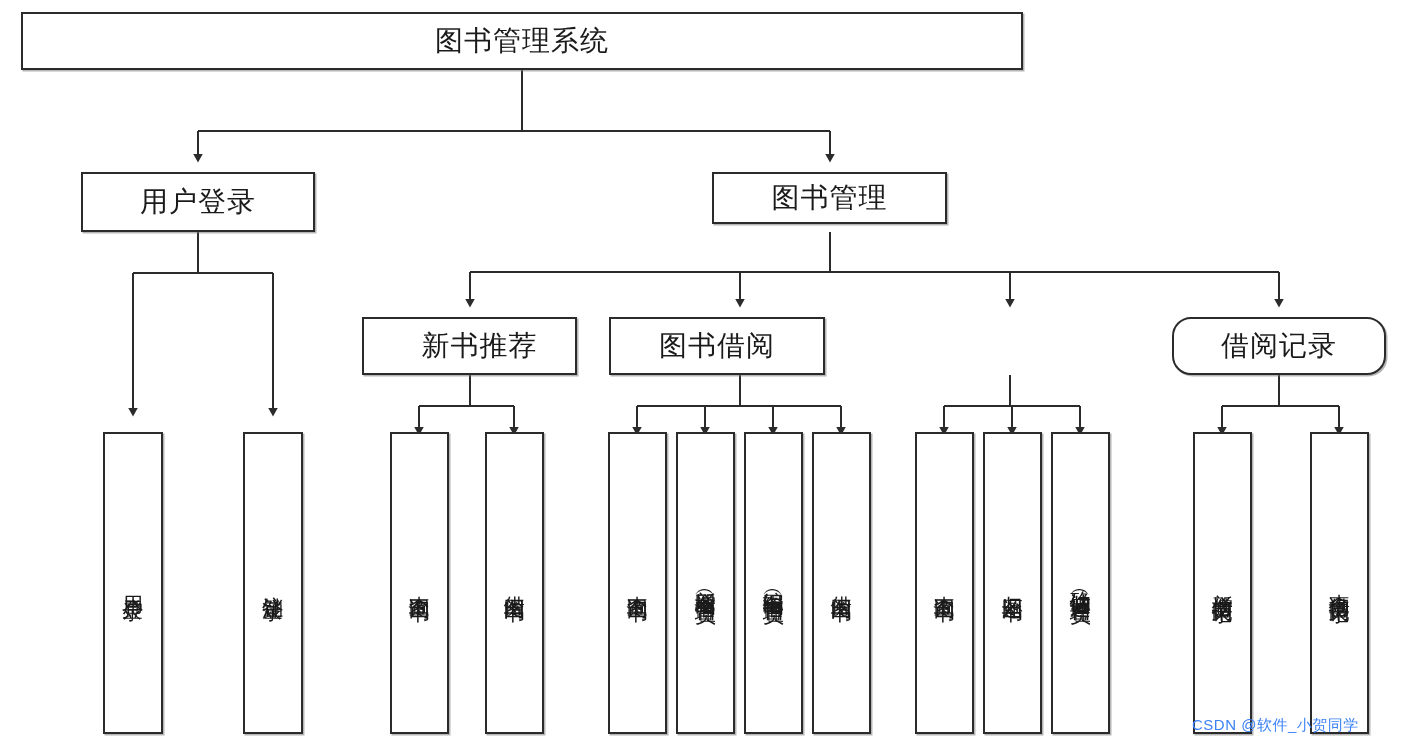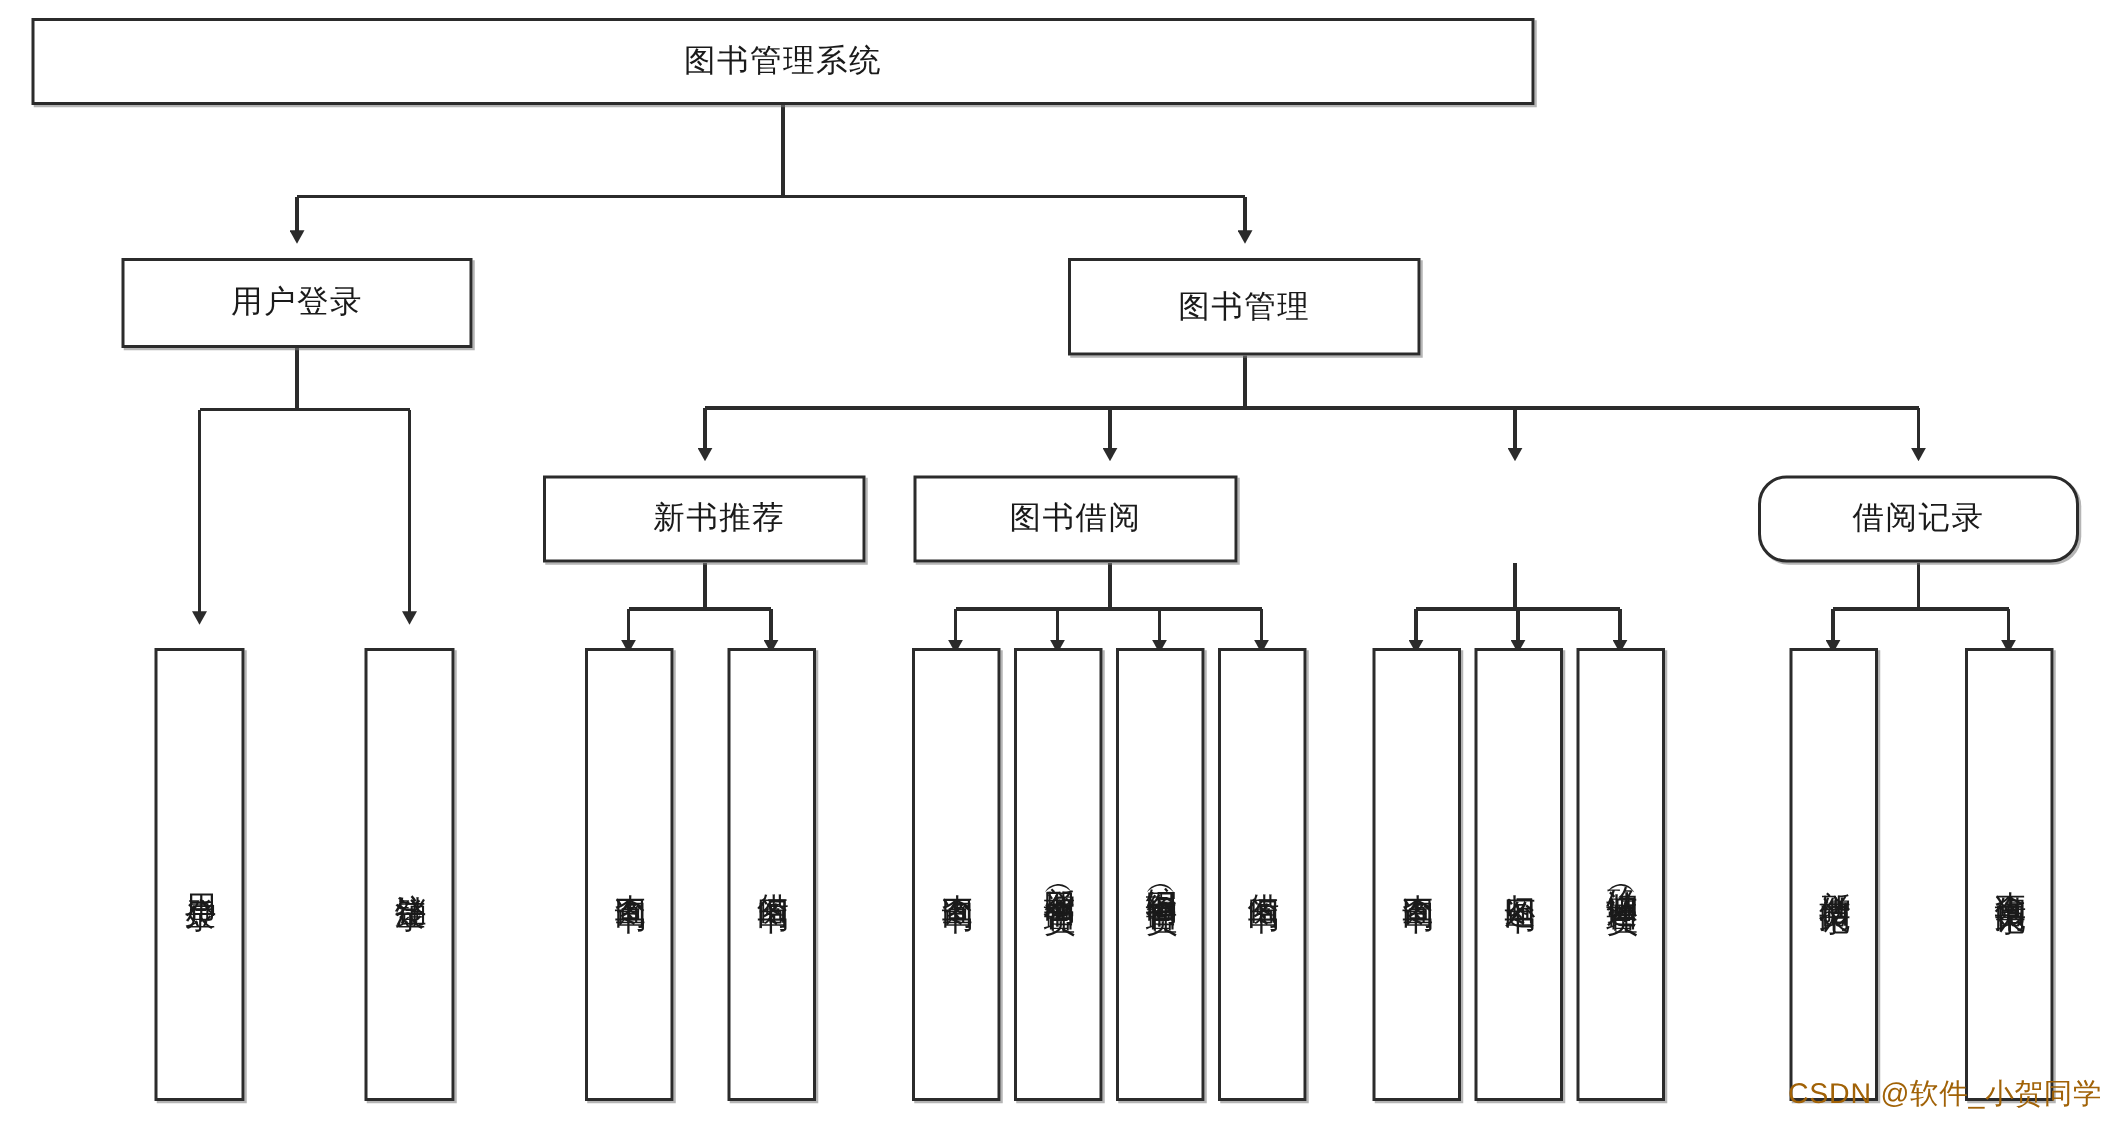--- a/index.html
+++ b/index.html
@@ -31,43 +31,43 @@
     box-sizing: border-box;
     border: 2px solid #2b2b2b;
     background: #ffffff;
     display: flex;
     align-items: center;
     justify-content: center;
     color: #1a1a1a;
     box-shadow: 1.5px 1.5px 0 rgba(120,120,120,0.55);
   }
   .node-h .node-label {
-    font-size: 21px;
+    font-size: 28px;
     line-height: 1.1;
     letter-spacing: 1px;
     white-space: nowrap;
   }
   .node-v {
     align-items: center;
     justify-content: center;
     padding: 4px 0;
   }
   .node-v .node-label {
     writing-mode: vertical-rl;
     text-orientation: upright;
     font-size: 21px;
     line-height: 1.22;
     letter-spacing: 2px;
     white-space: nowrap;
     max-height: 286px;
   }
   .watermark {
     position: absolute;
-    font-size: 19px;
-    color: #a16207;
+    font-size: 15px;
+    color: #3b82f6;
     white-space: nowrap;
     letter-spacing: 0.5px;
   }
 </style>
 </head>
 <body>
 
 <div id="diagram-root">
 
   <svg id="edge-layer" viewBox="0 0 1405 747" xmlns="http://www.w3.org/2000/svg">
@@ -120,21 +120,21 @@
     </g>
   </svg>
 
   <div class="node node-h" style="left:21px; top:12px; width:1002px; height:58px;">
     <span class="node-label">图书管理系统</span>
   </div>
 
   <div class="node node-h" style="left:81px; top:172px; width:234px; height:60px;">
     <span class="node-label">用户登录</span>
   </div>
-  <div class="node node-h" style="left:712px; top:172px; width:235px; height:65px;">
+  <div class="node node-h" style="left:712px; top:172px; width:235px; height:52px;">
     <span class="node-label">图书管理</span>
   </div>
 
   <div class="node node-h" style="left:362px; top:317px; width:215px; height:58px;padding-left:20px;">
     <span class="node-label">新书推荐</span>
   </div>
   <div class="node node-h" style="left:609px; top:317px; width:216px; height:58px;">
     <span class="node-label">图书借阅</span>
   </div>
   <div class="node node-h" style="left:1172px; top:317px; width:214px; height:58px;border-radius:19px;">

